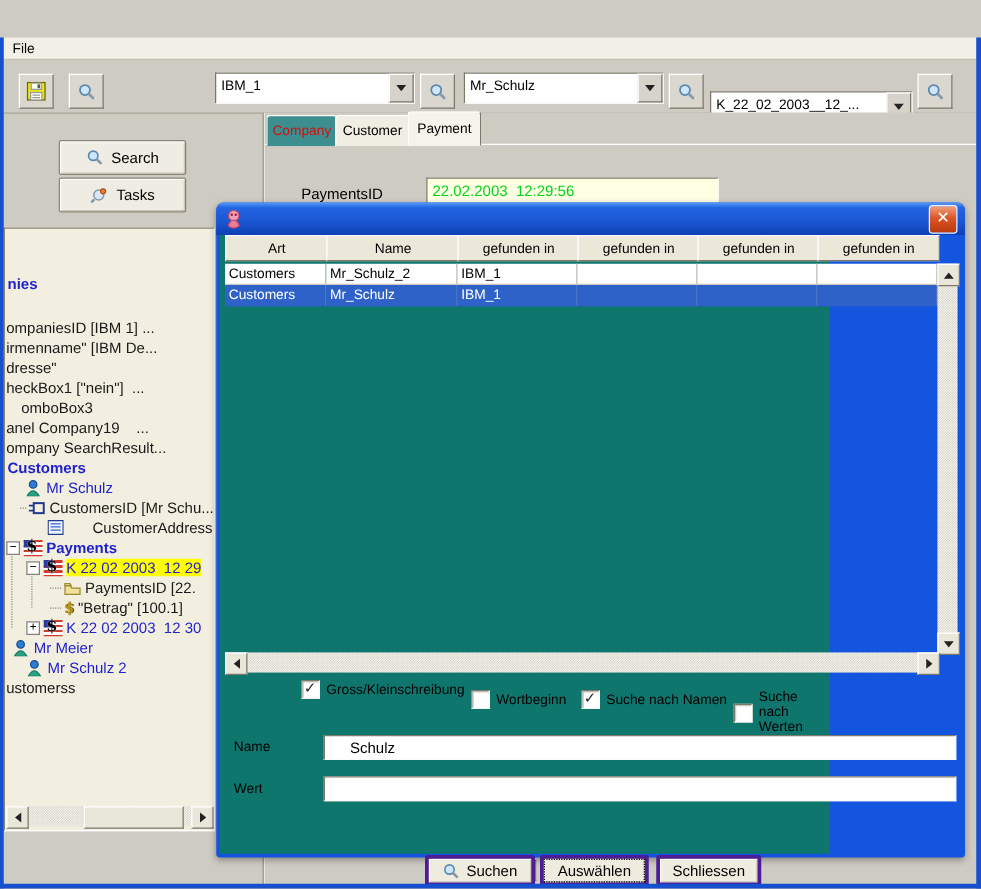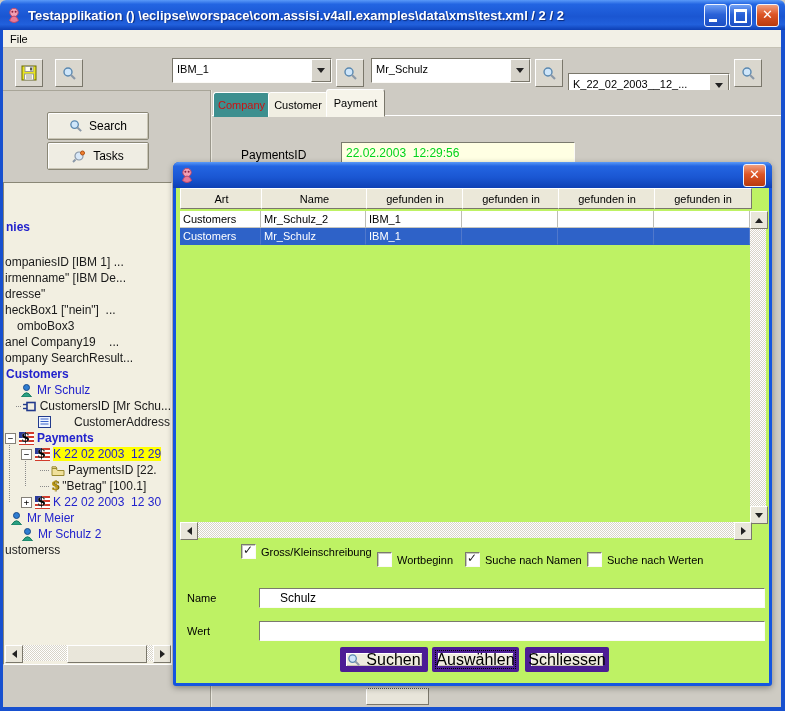--- a/index.html
+++ b/index.html
@@ -77,57 +77,45 @@
   .greenfield{position:absolute;background:#ffffe3;border:1px solid;border-color:#7a7a6e #fbfaf6 #fbfaf6 #7a7a6e;
     color:#00d41c;font-size:12px;padding:3px 4px;white-space:pre;}
   .partialbtn{position:absolute;left:366px;top:688px;width:61px;height:15px;background:#e8e5da;
     border:1px solid;border-color:#fff #7a776b #7a776b #fff;border-top:1px dotted #555;}
   
   .dialog{position:absolute;left:173px;top:162px;width:599px;height:524px;background:#1455e0;
     border-radius:6px 6px 3px 3px;box-shadow:0 2px 6px rgba(0,0,0,.35);}
   .dlg-title{position:absolute;left:0;top:0;width:100%;height:26px;border-radius:6px 6px 0 0;
     background:linear-gradient(180deg,#5a9af8 0%,#2365e2 16%,#1a56d2 60%,#0d3fb4 100%);
     display:flex;align-items:center;}
-  .dlg-content{position:absolute;left:3px;top:26px;width:593px;height:495px;background:#bef264;}
+  .dlg-content{position:absolute;left:3px;top:26px;width:488px;height:495px;background:#0f766e;}
   .th-cell{position:absolute;top:0;height:19px;background:#ebe8d9;border:1px solid;
     border-color:#fff #7a776b #7a776b #fff;font-size:11px;display:flex;align-items:center;justify-content:center;}
   .td-cell{position:absolute;height:17px;font-size:11px;display:flex;align-items:center;padding-left:3px;
     box-sizing:border-box;border-right:1px solid #bdbdb5;border-bottom:1px solid #c8c8c0;white-space:pre;overflow:hidden;}
   .row-sel .td-cell{border-right:1px solid #5078cc;border-bottom:1px solid #2e62c8;color:#fff;background:#2e62c8;}
   .row-plain .td-cell{background:#fff;color:#000;}
   .chk{display:flex;align-items:center;gap:5px;position:absolute;font-size:11px;color:#000;}
   .chk .box{width:13px;height:13px;background:#fff;border:1px solid;border-color:#7a7a6e #fbfaf6 #fbfaf6 #7a7a6e;
     box-shadow:inset 1px 1px 0 #c8c8c0;position:relative;flex:0 0 auto;}
   .chk.checked .box::before{content:"✓";position:absolute;left:1px;top:-2px;font-size:12px;font-weight:bold;
     color:#222;font-family:"DejaVu Sans",sans-serif;}
   .dlg-input{position:absolute;height:20px;background:#fff;border:1px solid;
     border-color:#7a7a6e #fbfaf6 #fbfaf6 #7a7a6e;font-size:12px;padding:0 3px;font-family:"Liberation Sans",sans-serif;box-sizing:border-box;}
-  .dbtn{position:absolute;height:25px;background:#efecdf;border:6px solid #4c1d95;border-radius:2px;
-    box-shadow:inset 1px 1px 0 #fff, inset -1px -1px 0 #c9c5b5;font-size:16px;color:#000;
-    display:flex;align-items:center;justify-content:center;gap:5px;box-sizing:border-box;}
+  .dbtn{position:absolute;height:25px;background:#efecdf;border:3px solid #4c1d95;border-radius:2px;
+    box-shadow:inset 1px 1px 0 #fff, inset -1px -1px 0 #c9c5b5;font-size:12px;color:#000;
+    display:flex;align-items:center;justify-content:center;gap:5px;box-sizing:border-box;margin-top:37px;}
   .dbtn.focused{outline:1px dotted #000;outline-offset:-4px;}
   .mag{flex:0 0 auto;}
 </style>
 </head>
 <body>
 
 <div id="win">
 
-  <div class="titlebar">
-    <svg class="app-ico" viewBox="0 0 16 16">
-      <circle cx="8" cy="5.5" r="4.2" fill="#f2a0b4" stroke="#c04868"></circle>
-      <circle cx="6.4" cy="4.8" r="1" fill="#902040"></circle>
-        <circle cx="9.6" cy="4.8" r="1" fill="#902040"></circle>
-      <path d="M3.5 13.5 q4.5 4 9 0 q-1.5 -4.5 -4.5 -4.5 t-4.5 4.5z" fill="#e87a9a" stroke="#c04868"></path>
-    </svg>
-    <span class="title-text">Testapplikation () \eclipse\worspace\com.assisi.v4all.examples\data\xms\test.xml / 2 / 2</span>
-    <span class="tb-btn min"></span>
-    <span class="tb-btn max"></span>
-    <span class="tb-btn close"></span>
-  </div>
 
   <div class="menubar">
     <span class="menu-item">File</span>
   </div>
 
   <div class="toolbar">
     <div class="tbtn" style="left:12px;top:11px;">
       <svg width="16" height="16" viewBox="0 0 16 16">
         <rect x="1" y="1" width="14" height="14" fill="#e8e423" stroke="#6a6a00"></rect>
         <rect x="4" y="1.5" width="8" height="5" fill="#fffef0" stroke="#999"></rect>

